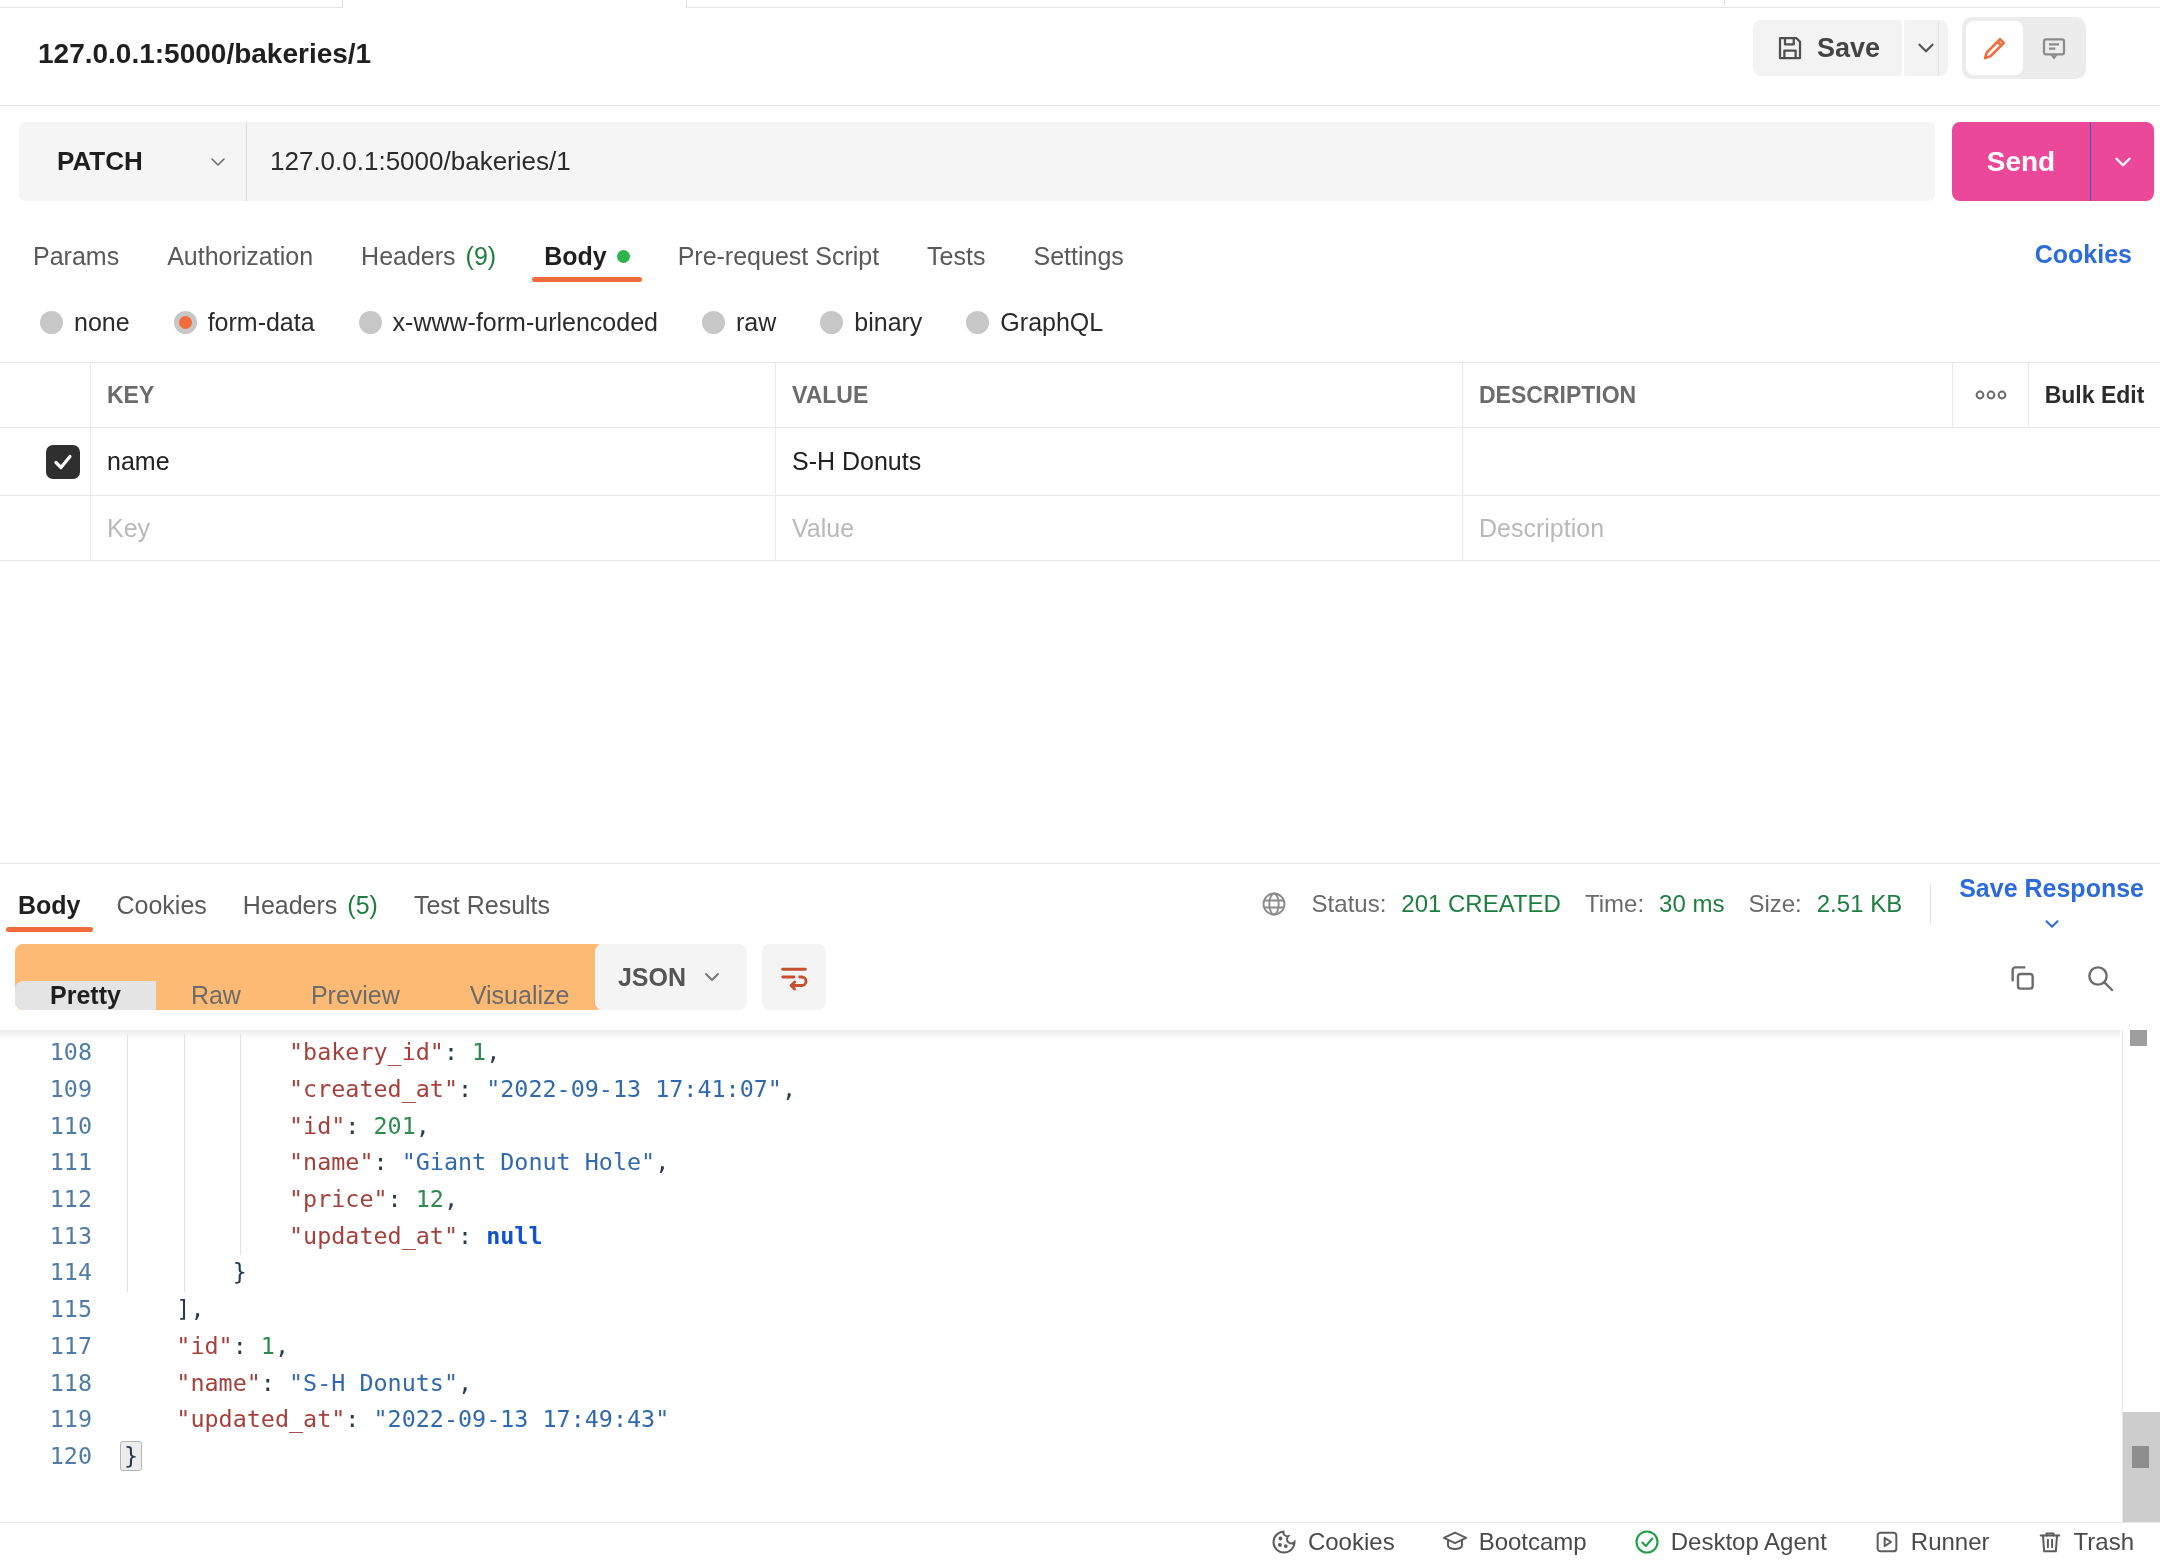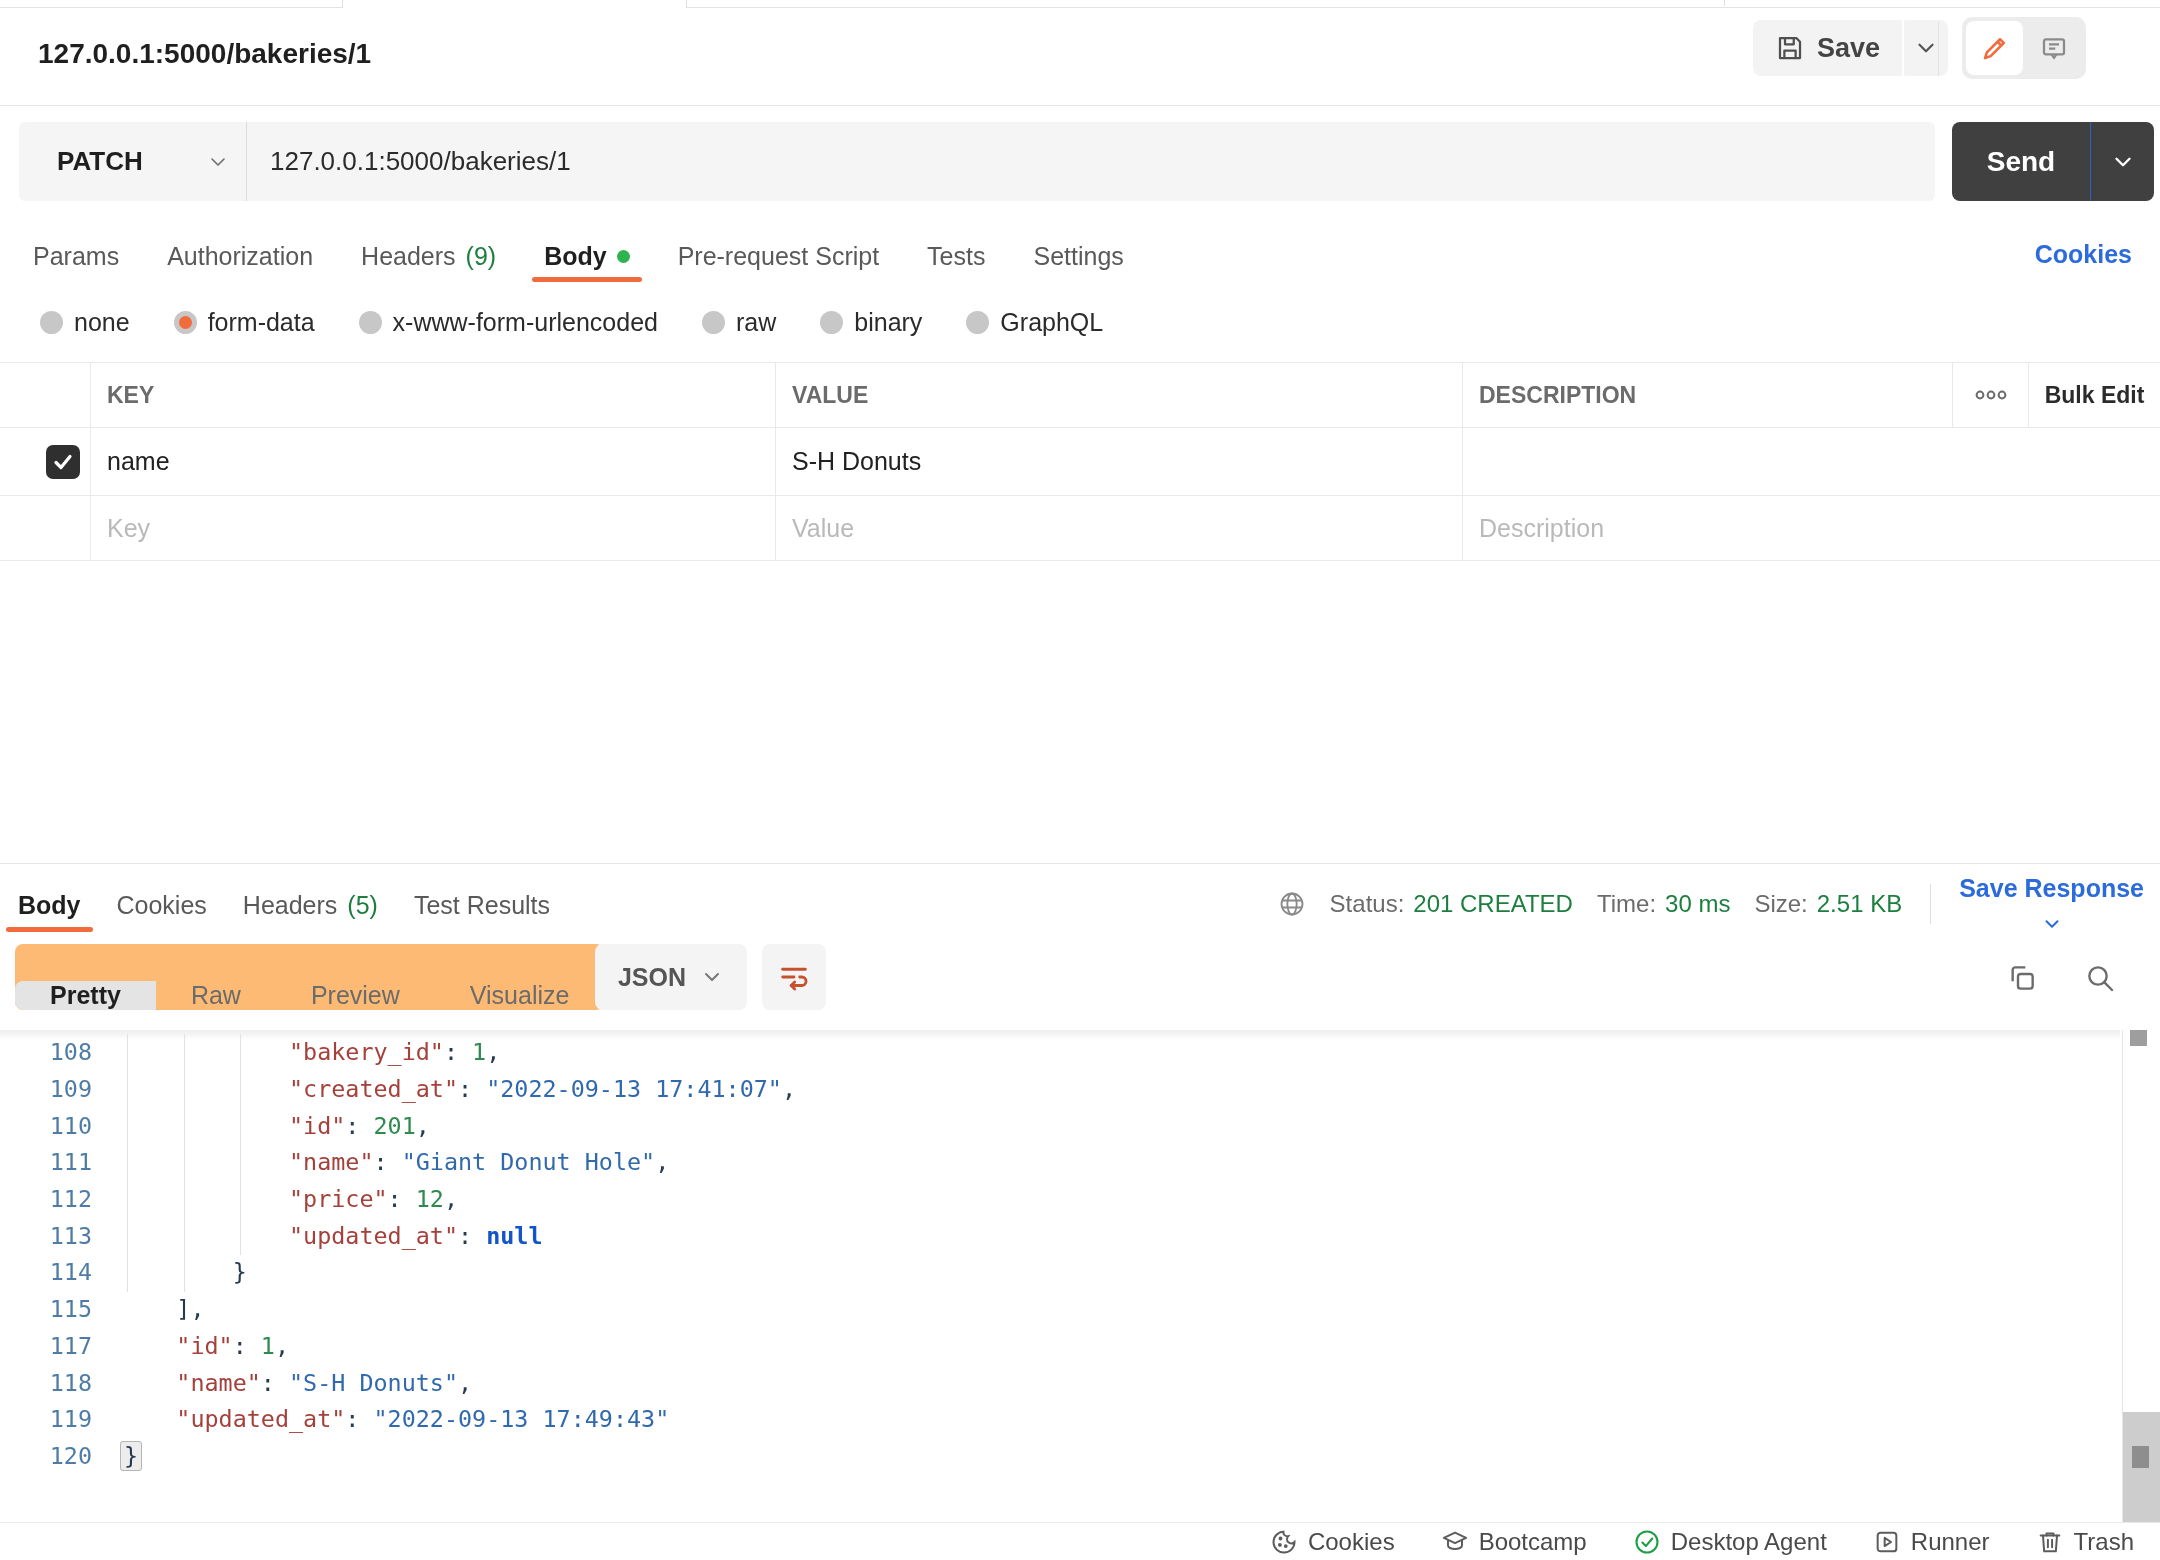--- a/index.html
+++ b/index.html
@@ -25,21 +25,21 @@
   .seg-half.on{background:#fff;}
 
   
   .url-bar{position:absolute;left:19px;top:122px;width:1916px;height:79px;background:#f5f5f5;border-radius:6px;
            display:flex;align-items:center;}
   .method{width:227px;flex:none;display:flex;align-items:center;padding-left:38px;box-sizing:border-box;
           font-size:26px;font-weight:700;color:#1f1f1f;cursor:pointer;}
   .method .chev{margin-left:auto;margin-right:16px;color:#6d6d6d;}
   .url-div{width:1px;align-self:stretch;background:#dcdcdc;}
   .url-text{padding-left:23px;font-size:26px;color:#2b2b2b;}
-  .send-btn{position:absolute;left:1952px;top:122px;width:202px;height:79px;background:#404040;border-radius:8px;
+  .send-btn{position:absolute;left:1952px;top:122px;width:202px;height:79px;background:#ec4899;border-radius:8px;
             display:flex;align-items:center;color:#fff;cursor:pointer;}
   .send-main{width:138px;text-align:center;font-size:28px;font-weight:700;}
   .send-div{width:1px;height:100%;background:#2a62c8;}
   .send-caret{flex:1;display:flex;align-items:center;justify-content:center;}
 
   
   .req-tabs{position:absolute;top:230px;left:33px;height:53px;display:flex;gap:48px;align-items:center;font-size:25px;color:#595959;}
   .rtab{position:relative;height:100%;display:flex;align-items:center;gap:10px;cursor:pointer;}
   .rtab .count{color:#1d7f3f;}
   .rtab.active{color:#1f1f1f;font-weight:600;}
@@ -70,21 +70,21 @@
   .c-bulk{flex:1;border-left:1px solid #e9e9e9;justify-content:center;color:#2b2b2b;font-weight:700;cursor:pointer;}
   .checkbox{width:34px;height:34px;border-radius:7px;background:#2f2f2f;display:flex;align-items:center;
             justify-content:center;cursor:pointer;}
 
   
   .resp-sep{position:absolute;top:863px;left:0;right:0;height:1px;background:#e6e6e6;}
   .resp-tabs{position:absolute;top:878px;left:18px;height:55px;display:flex;gap:36px;align-items:center;
              font-size:25px;color:#595959;}
   .resp-meta{position:absolute;top:878px;right:16px;height:52px;display:flex;align-items:center;gap:24px;
              font-size:24px;color:#6b6b6b;}
-  .pair{display:flex;gap:9px;align-items:center;}
+  .pair{display:flex;gap:15px;align-items:center;}
   .green{color:#1d7f3f;}
   .meta-div{width:1px;height:40px;background:#e0e0e0;margin:0 4px;}
   .save-resp{display:flex;align-items:center;gap:10px;color:#2b6bdb;font-weight:600;font-size:25px;cursor:pointer;flex-direction:column;}
 
   
   .view-seg{position:absolute;left:15px;top:944px;height:66px;display:flex;background:#fdba74;border-radius:8px;
             overflow:hidden;align-items:flex-end;font-size:25px;color:#6b6b6b;}
   .vseg{display:flex;align-items:center;padding:0 35px;cursor:pointer;}
   .vseg.active{background:#e4e4e4;color:#1f1f1f;font-weight:600;border-radius:8px 0 0 8px;}
   .json-dd{position:absolute;left:595px;top:944px;width:152px;height:66px;background:#f4f4f4;border-radius:8px;

